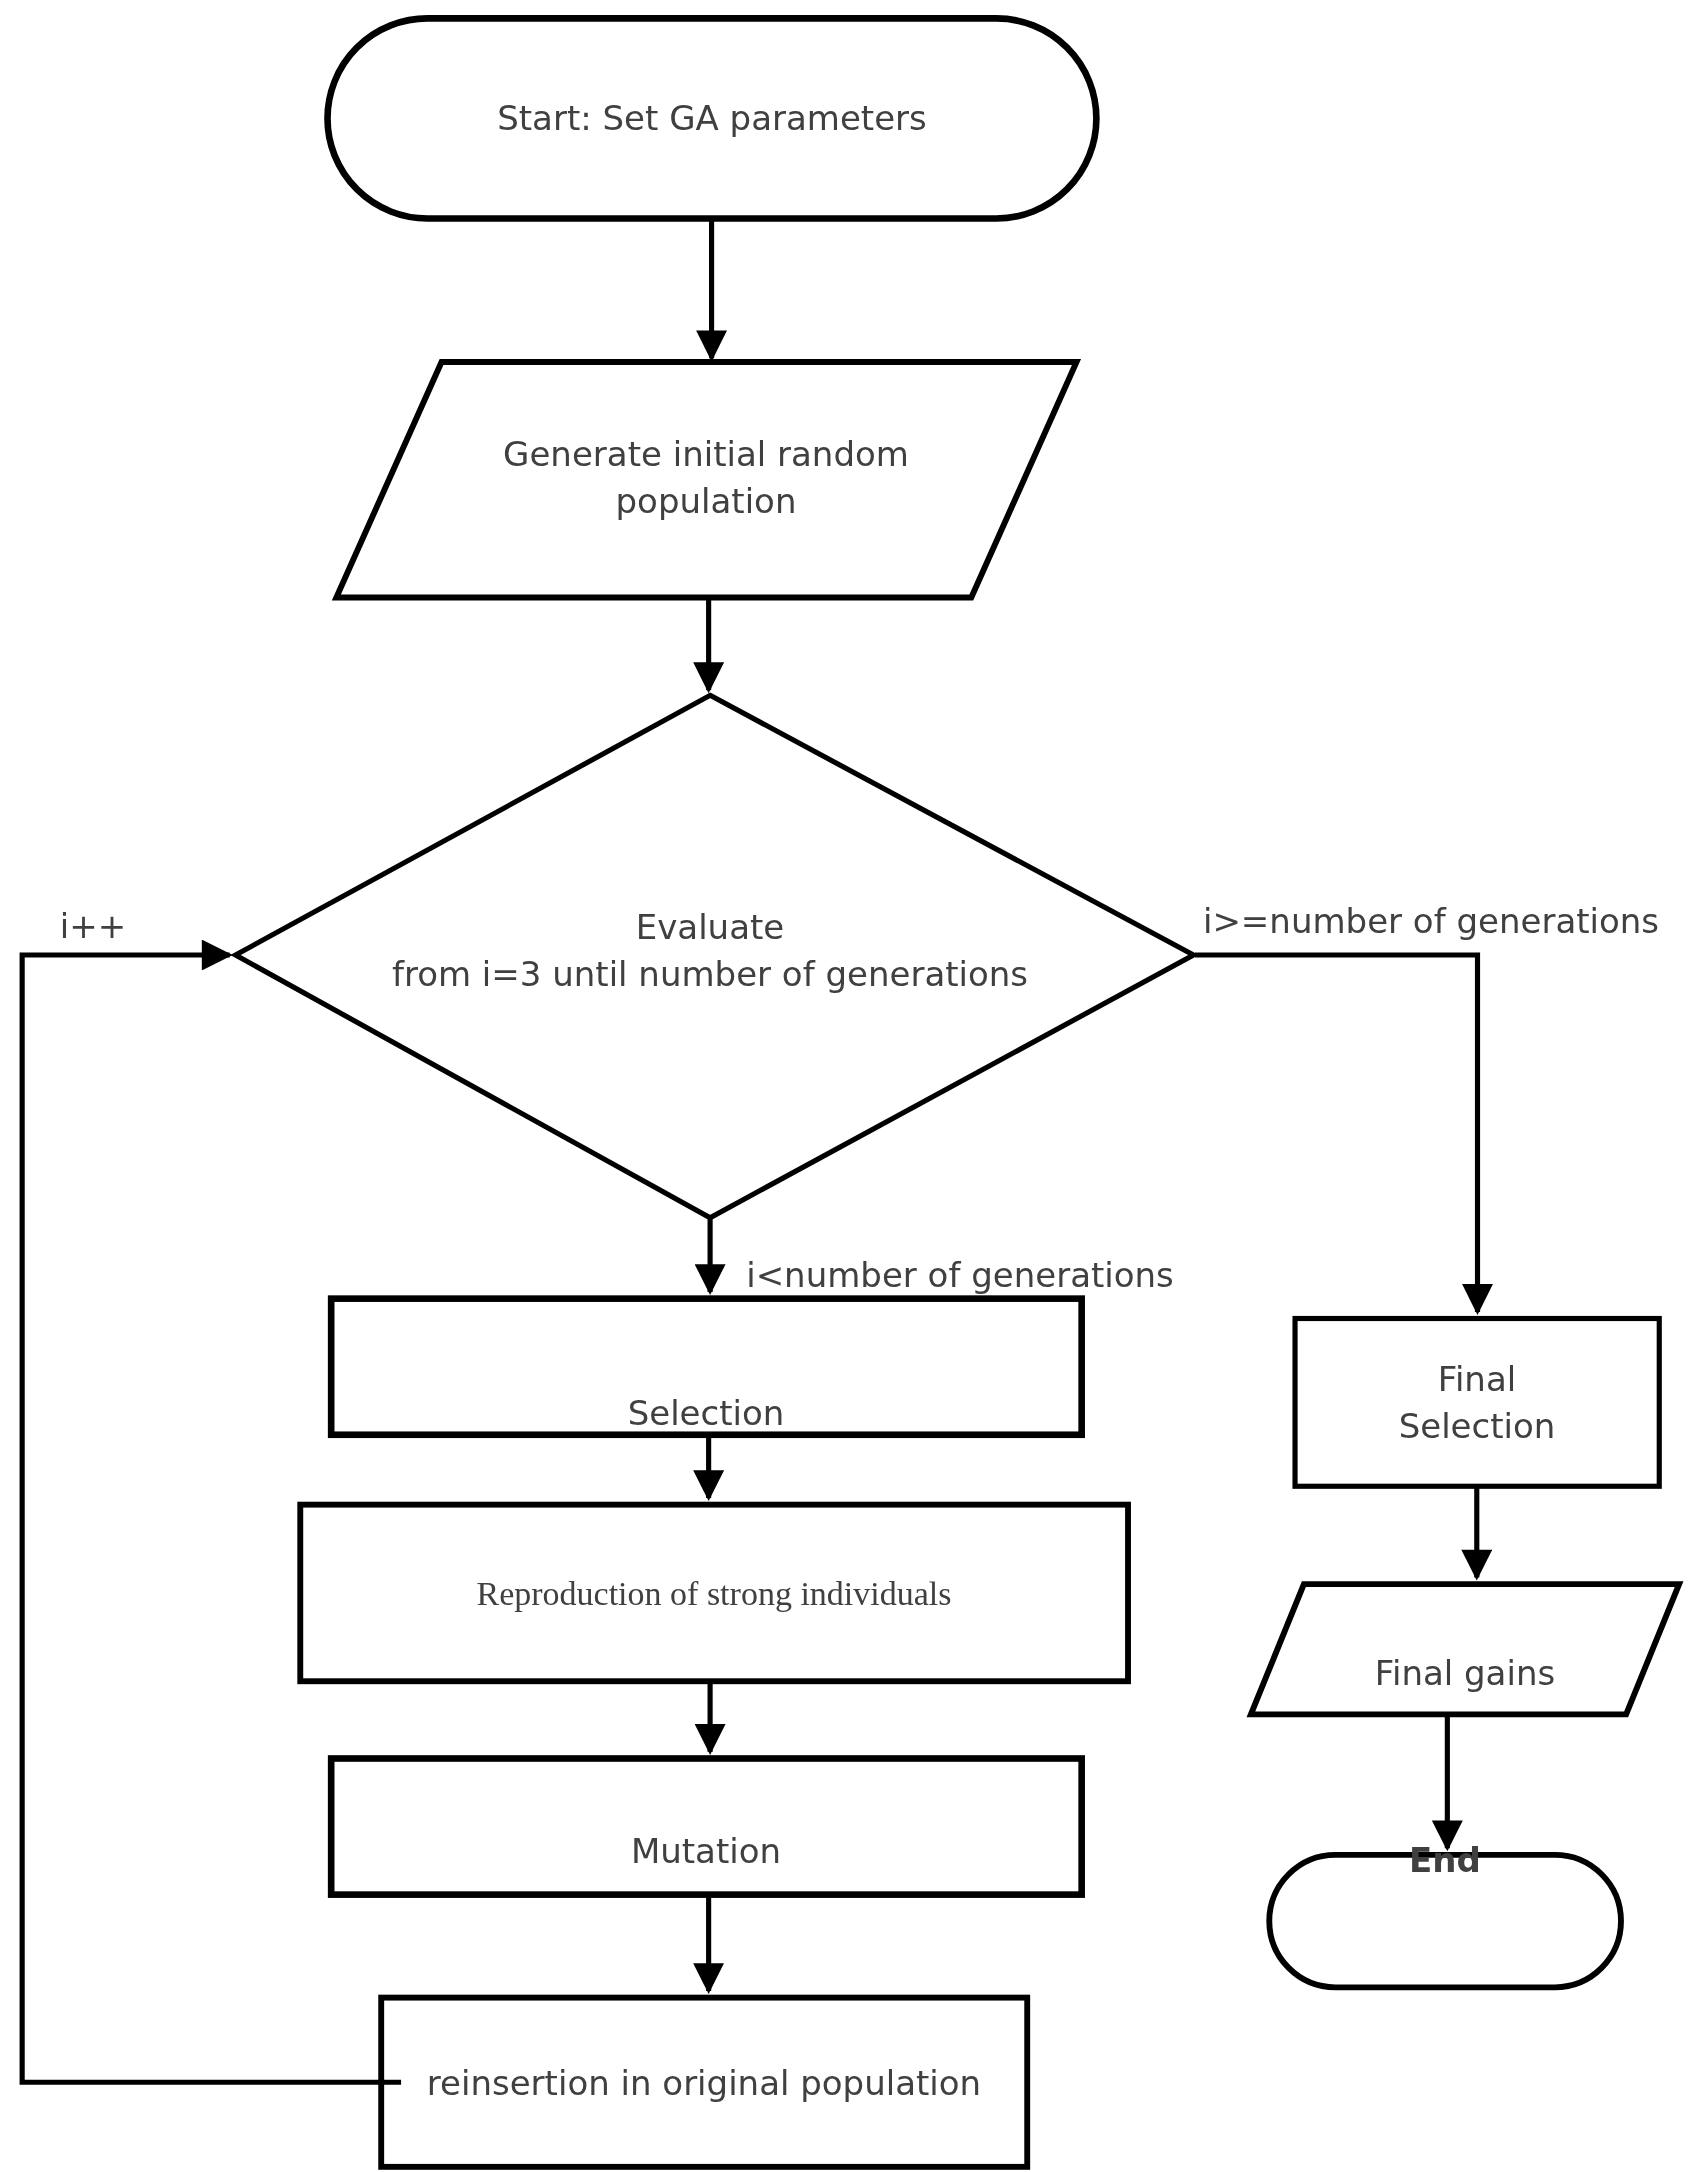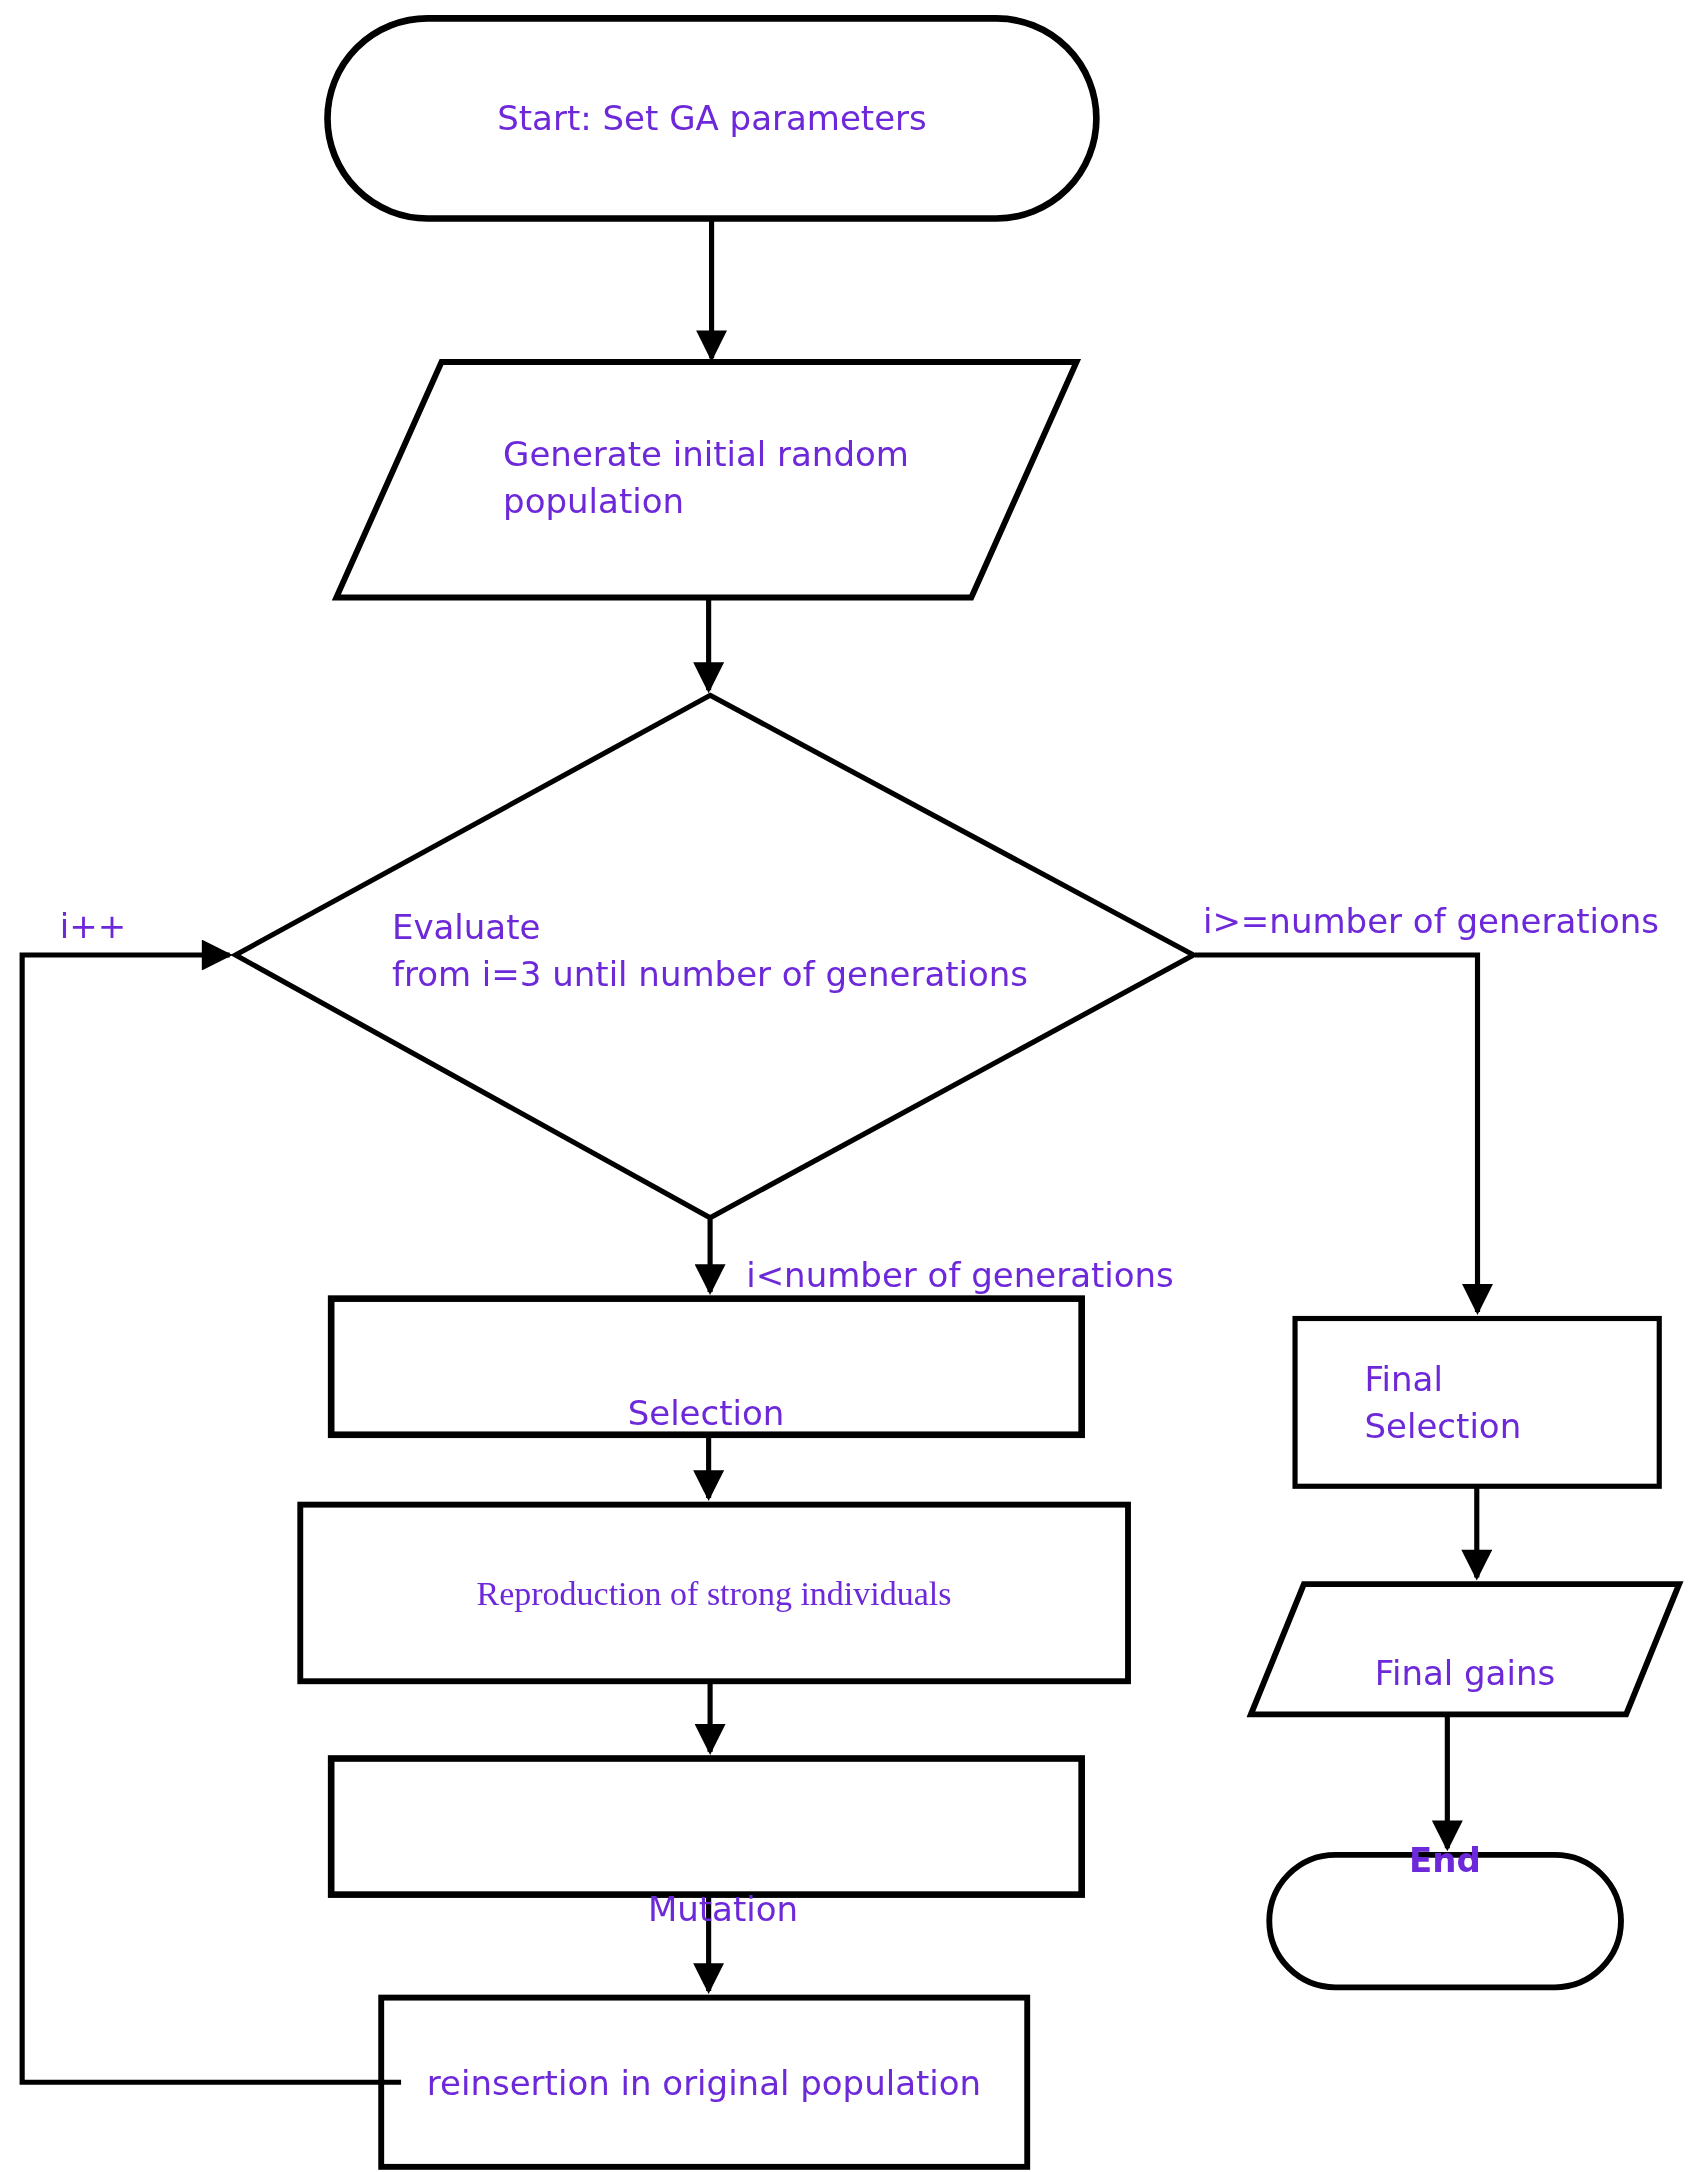--- a/index.html
+++ b/index.html
@@ -25,22 +25,22 @@
     stroke: #000000;
   }
   .edge {
     fill: none;
     stroke: #000000;
     stroke-width: 7;
   }
   .lbl {
     position: absolute;
     transform: translate(-50%, -50%);
-    text-align: left;
-    color: #6d28d9;
+    text-align: center;
+    color: #404040;
     font-size: 34px;
     line-height: 47px;
     white-space: pre-line;
   }
   .edge-lbl {
     white-space: nowrap;
   }
 </style>
 </head>
 <body>
@@ -100,21 +100,21 @@
   <div class="lbl" style="left:706px; top:478px;">Generate initial random
 population</div>
 
   <div class="lbl" style="left:710px; top:951px;">Evaluate
 from i=3 until number of generations</div>
 
   <div class="lbl" style="left:706px; top:1365px;margin-top:48px;">Selection</div>
 
   <div class="lbl" style="left:714px; top:1593px;font-family:Liberation Serif, serif;">Reproduction of strong individuals</div>
 
-  <div class="lbl" style="left:706px; top:1909px;margin-left:17px;">Mutation</div>
+  <div class="lbl" style="left:706px; top:1851px;">Mutation</div>
 
   <div class="lbl" style="left:704px; top:2083px;">reinsertion in original population</div>
 
   <div class="lbl" style="left:1477px; top:1403px;">Final Selection</div>
 
   <div class="lbl" style="left:1465px; top:1649px;margin-top:24px;">Final gains</div>
 
   <div class="lbl" style="left:1445px; top:1860px;font-weight:bold;">End</div>
 
   <div class="lbl edge-lbl" style="left:93px; top:926px;">i++</div>

